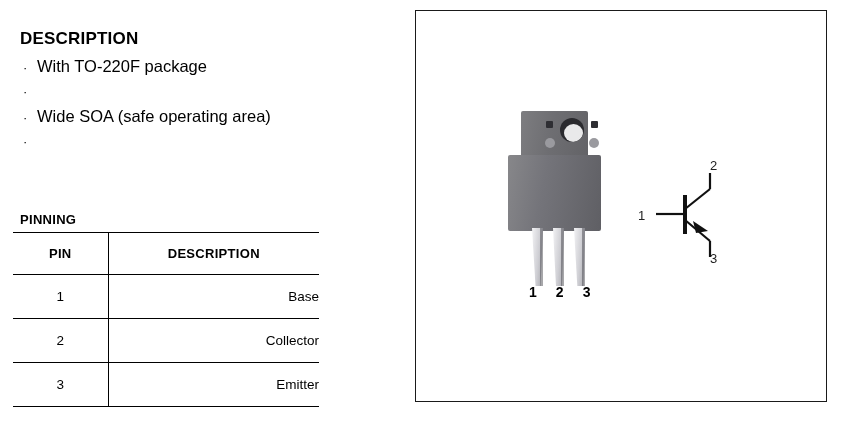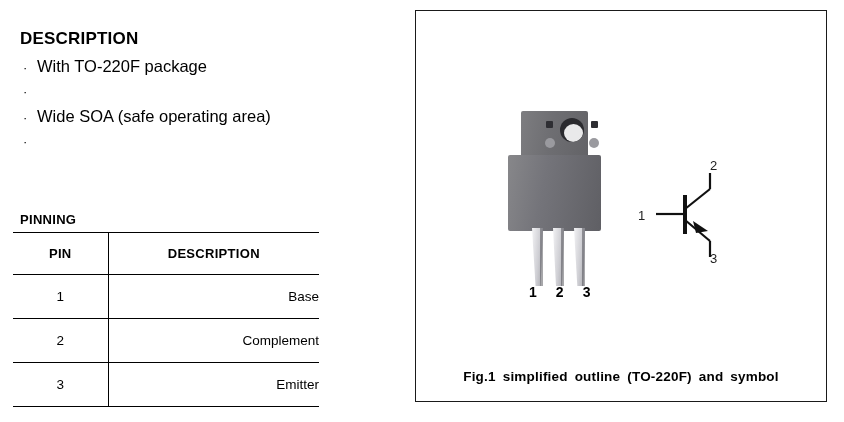--- a/index.html
+++ b/index.html
@@ -278,21 +278,21 @@
         <th class="col-desc">DESCRIPTION</th>
       </tr>
     </thead>
     <tbody>
       <tr>
         <td class="col-pin">1</td>
         <td class="col-desc">Base</td>
       </tr>
       <tr>
         <td class="col-pin">2</td>
-        <td class="col-desc">Complement</td>
+        <td class="col-desc">Collector</td>
       </tr>
       <tr>
         <td class="col-pin">3</td>
         <td class="col-desc">Emitter</td>
       </tr>
     </tbody>
   </table>
 </div>
 
 <div class="fig-box">
@@ -334,14 +334,13 @@
       <line x1="47" y1="69" x2="72" y2="90" stroke="#111" stroke-width="2.2"></line>
       <line x1="72" y1="90" x2="72" y2="106" stroke="#111" stroke-width="2.2"></line>
 
       <polygon points="55,70 70,80 58,82" fill="#111"></polygon>
     </svg>
     <span class="sym-label n1">1</span>
     <span class="sym-label n2">2</span>
     <span class="sym-label n3">3</span>
   </div>
 
-  <div class="fig-caption">Fig.1  simplified  outline  (TO-220F)  and  symbol</div>
 </div>
 
 </body></html>

